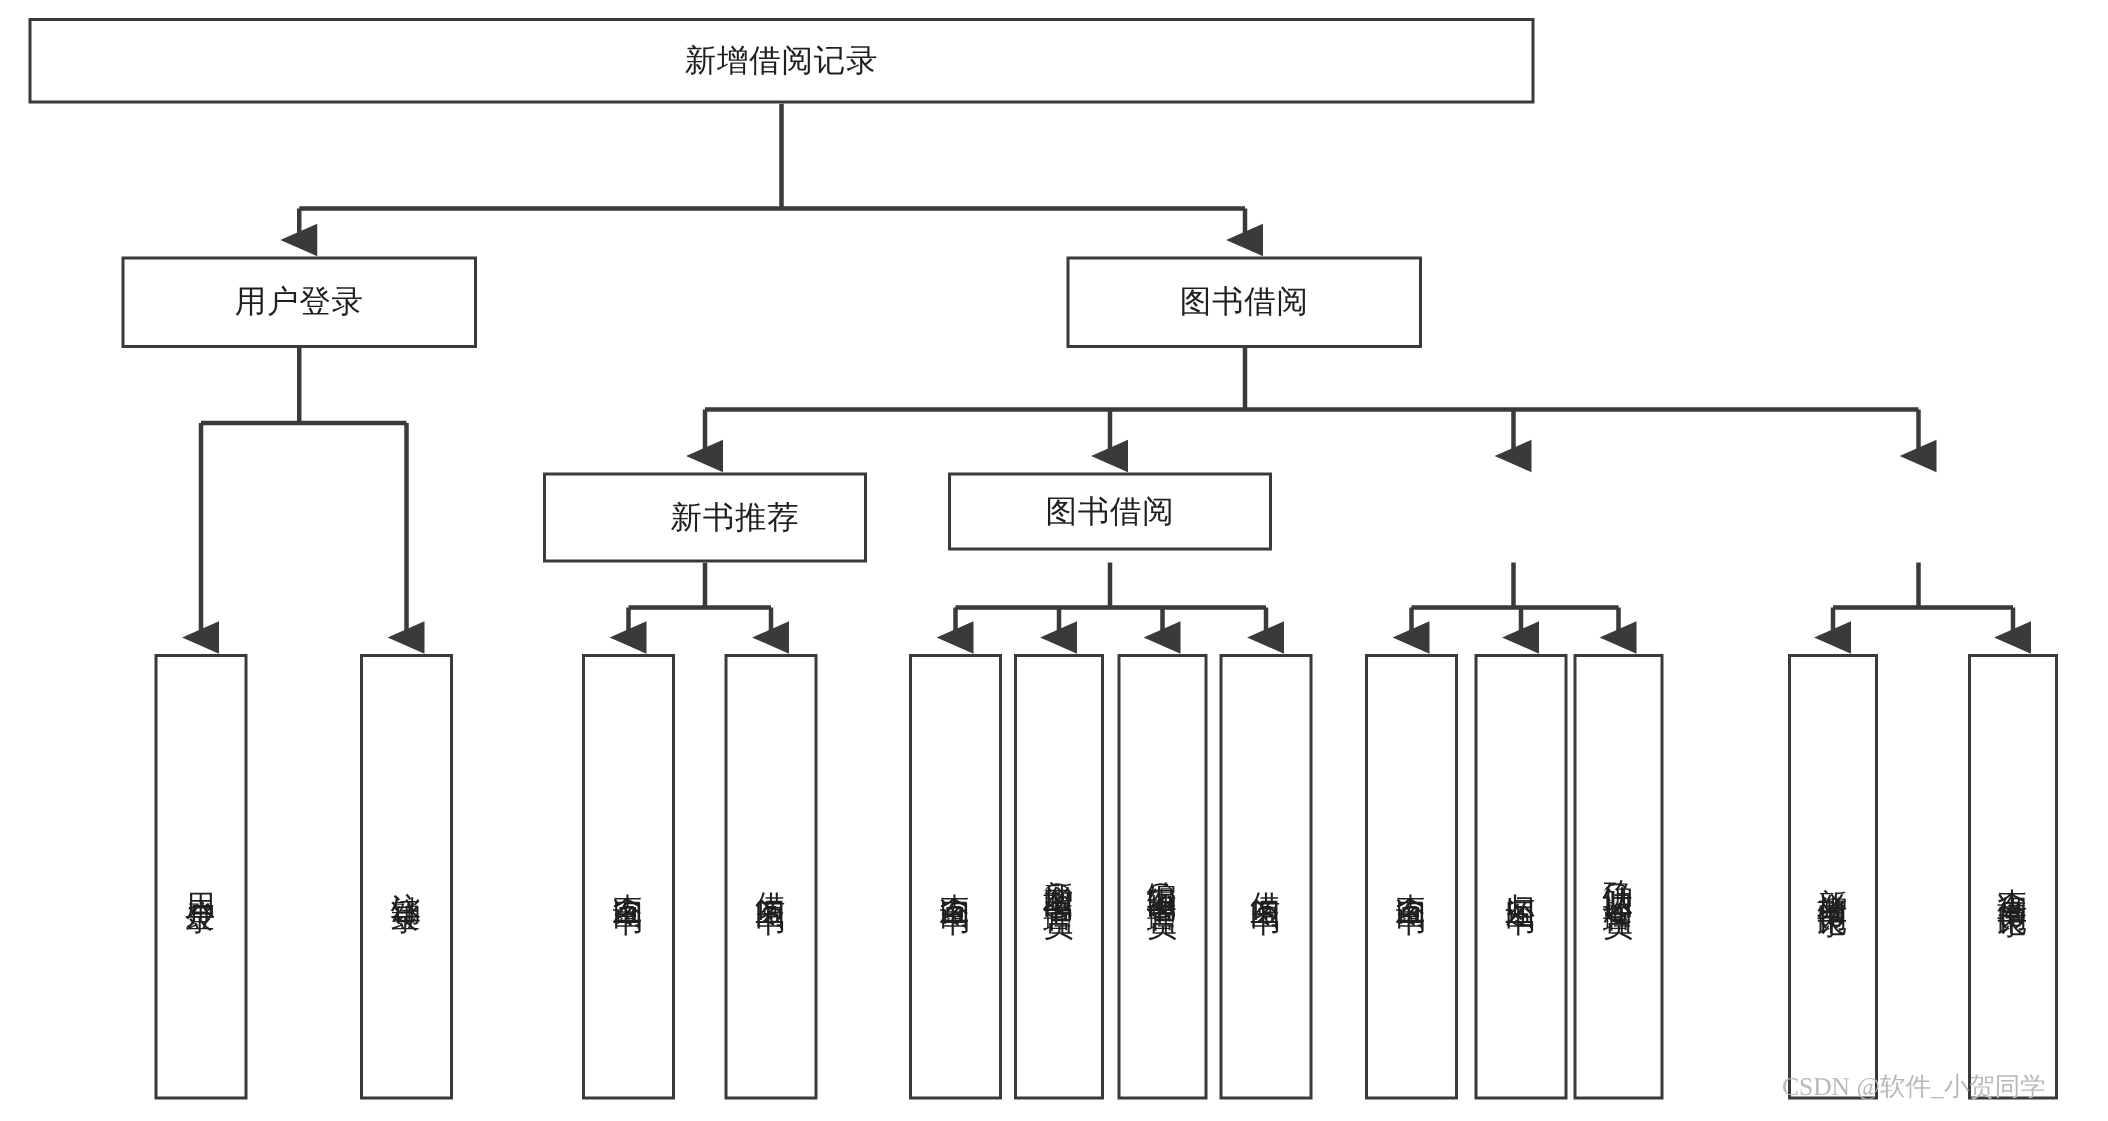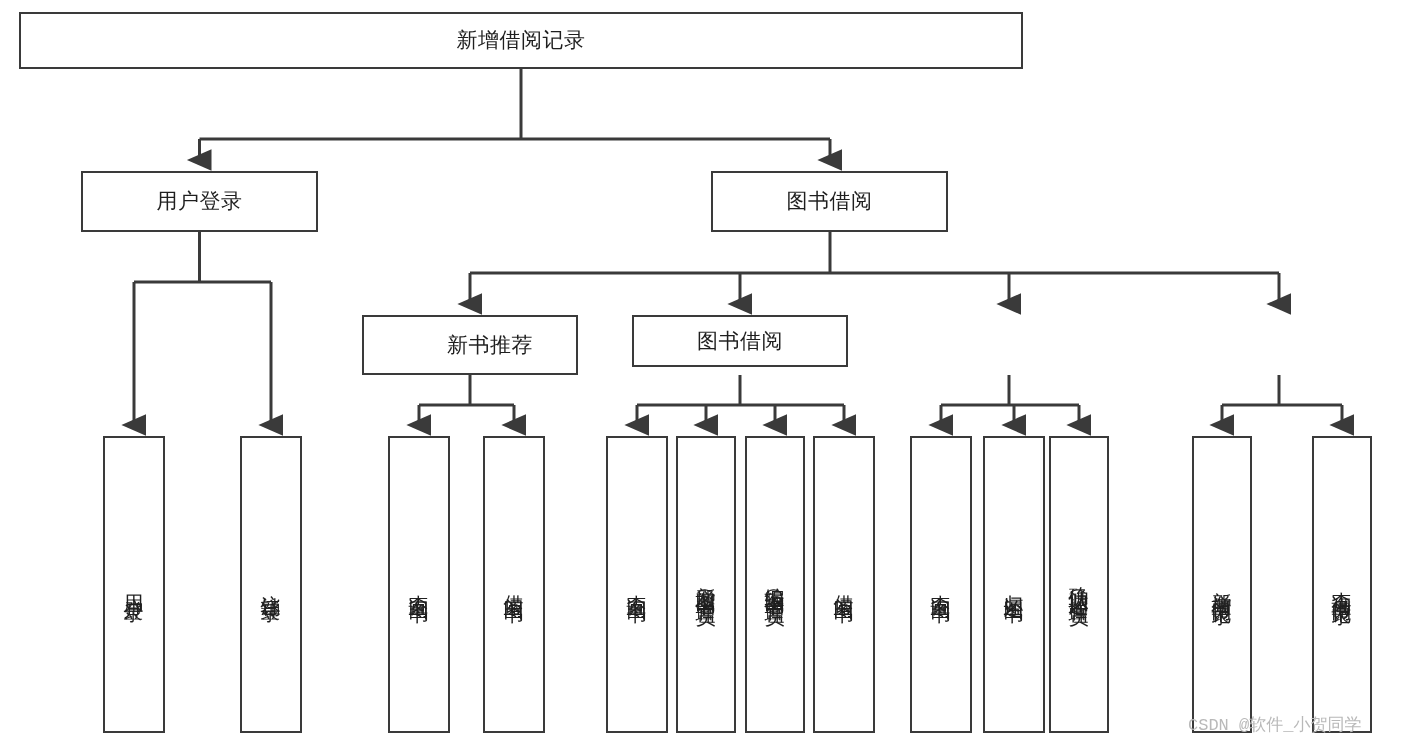--- a/index.html
+++ b/index.html
@@ -56,21 +56,21 @@
     line-height: 1;
   }
   #watermark {
     position: absolute;
     left: 1188px;
     top: 713px;
     font-size: 17px;
     color: #b9b9b9;
     white-space: nowrap;
     z-index: 5;
-    font-family: Liberation Mono, monospace;
+    font-family: Liberation Serif, serif;
   }
 </style>
 </head>
 <body>
 
 <div id="canvas">
 
   <svg id="connectors" viewBox="0 0 1405 747" width="1405" height="747">
     <defs>
       <marker id="arrow" markerWidth="9" markerHeight="9" refX="4.2" refY="4.4" orient="auto" markerUnits="strokeWidth">

